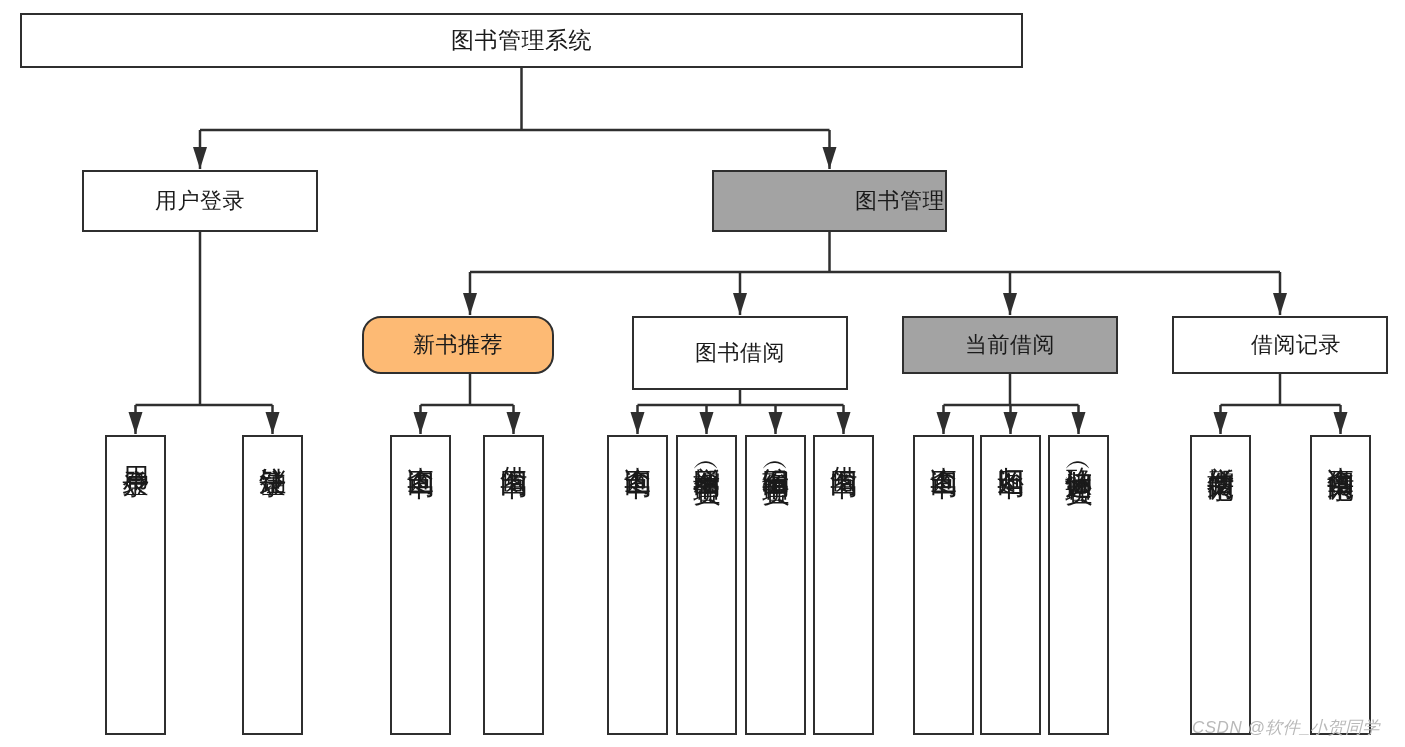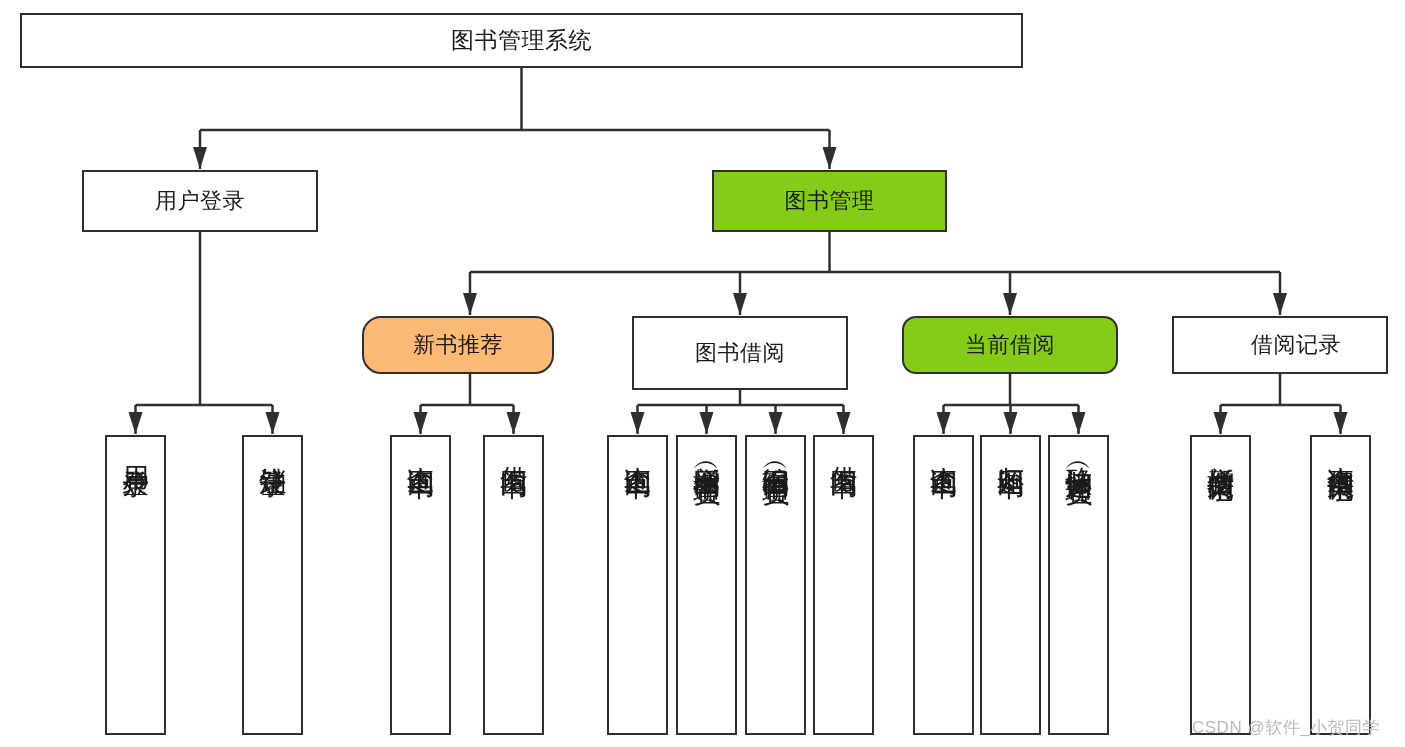--- a/index.html
+++ b/index.html
@@ -59,20 +59,21 @@
     white-space: nowrap;
   }
   .node.root .lbl { font-size: 23px; }
   .watermark {
     position: absolute;
     color: #b9b9b9;
     font-size: 17px;
     white-space: nowrap;
     letter-spacing: 0.5px;
     font-family: "Liberation Sans", "DejaVu Sans", sans-serif;
+    font-style: italic;
   }
 </style>
 </head>
 <body>
 
 <div id="canvas">
 
   <svg id="edges" viewBox="0 0 1405 747">
       <line x1="521.5" y1="68" x2="521.5" y2="130" stroke="#2f2f2f" stroke-width="2.5"></line>
       <line x1="200" y1="130" x2="829.5" y2="130" stroke="#2f2f2f" stroke-width="2.5"></line>
@@ -129,33 +130,33 @@
     </svg>
 
   <div class="node horiz root" id="n-root" style="left: 20px; top: 13px; width: 1003px; height: 55px; border-color: rgb(47, 47, 47); background: rgb(255, 255, 255); color: rgb(26, 26, 26);">
       <span class="lbl">图书管理系统</span>
     </div>
 
   <div class="node horiz" id="n-user_login" style="left: 82px; top: 170px; width: 236px; height: 62px; border-color: rgb(47, 47, 47); background: rgb(255, 255, 255); color: rgb(26, 26, 26);">
       <span class="lbl">用户登录</span>
     </div>
 
-  <div class="node horiz" id="n-book_manage" style="left: 712px; top: 170px; width: 235px; height: 62px; border-color: rgb(47, 47, 47); background: #84cc16; color: rgb(26, 26, 26);">
+  <div class="node horiz" id="n-book_manage" style="left: 712px; top: 170px; width: 235px; height: 62px; border-color: rgb(47, 47, 47); background: #a3a3a3; color: rgb(26, 26, 26); justify-content: flex-end;">
       <span class="lbl">图书管理</span>
     </div>
 
   <div class="node horiz" id="n-new_book_rec" style="left: 362px; top: 316px; width: 192px; height: 58px; border-color: rgb(47, 47, 47); background: #fdba74; color: rgb(26, 26, 26); border-radius: 19px;">
       <span class="lbl">新书推荐</span>
     </div>
 
   <div class="node horiz" id="n-book_borrow" style="left: 632px; top: 316px; width: 216px; height: 74px; border-color: rgb(47, 47, 47); background: rgb(255, 255, 255); color: rgb(26, 26, 26);">
       <span class="lbl">图书借阅</span>
     </div>
 
-  <div class="node horiz" id="n-current_borrow" style="left: 902px; top: 316px; width: 216px; height: 58px; border-color: rgb(47, 47, 47); background: #84cc16; color: rgb(26, 26, 26); border-radius: 14px;">
+  <div class="node horiz" id="n-current_borrow" style="left: 902px; top: 316px; width: 216px; height: 58px; border-color: rgb(47, 47, 47); background: #a3a3a3; color: rgb(26, 26, 26);">
       <span class="lbl">当前借阅</span>
     </div>
 
   <div class="node horiz" id="n-borrow_record" style="left: 1172px; top: 316px; width: 216px; height: 58px; border-color: rgb(47, 47, 47); background: rgb(255, 255, 255); color: rgb(26, 26, 26); padding-left: 32px;">
       <span class="lbl">借阅记录</span>
     </div>
 
   <div class="node vert" id="n-leaf_user_login" style="left: 105px; top: 435px; width: 61px; height: 300px; border-color: rgb(47, 47, 47); background: rgb(255, 255, 255); color: rgb(26, 26, 26);">
       <span class="lbl">用户登录</span>
     </div>

